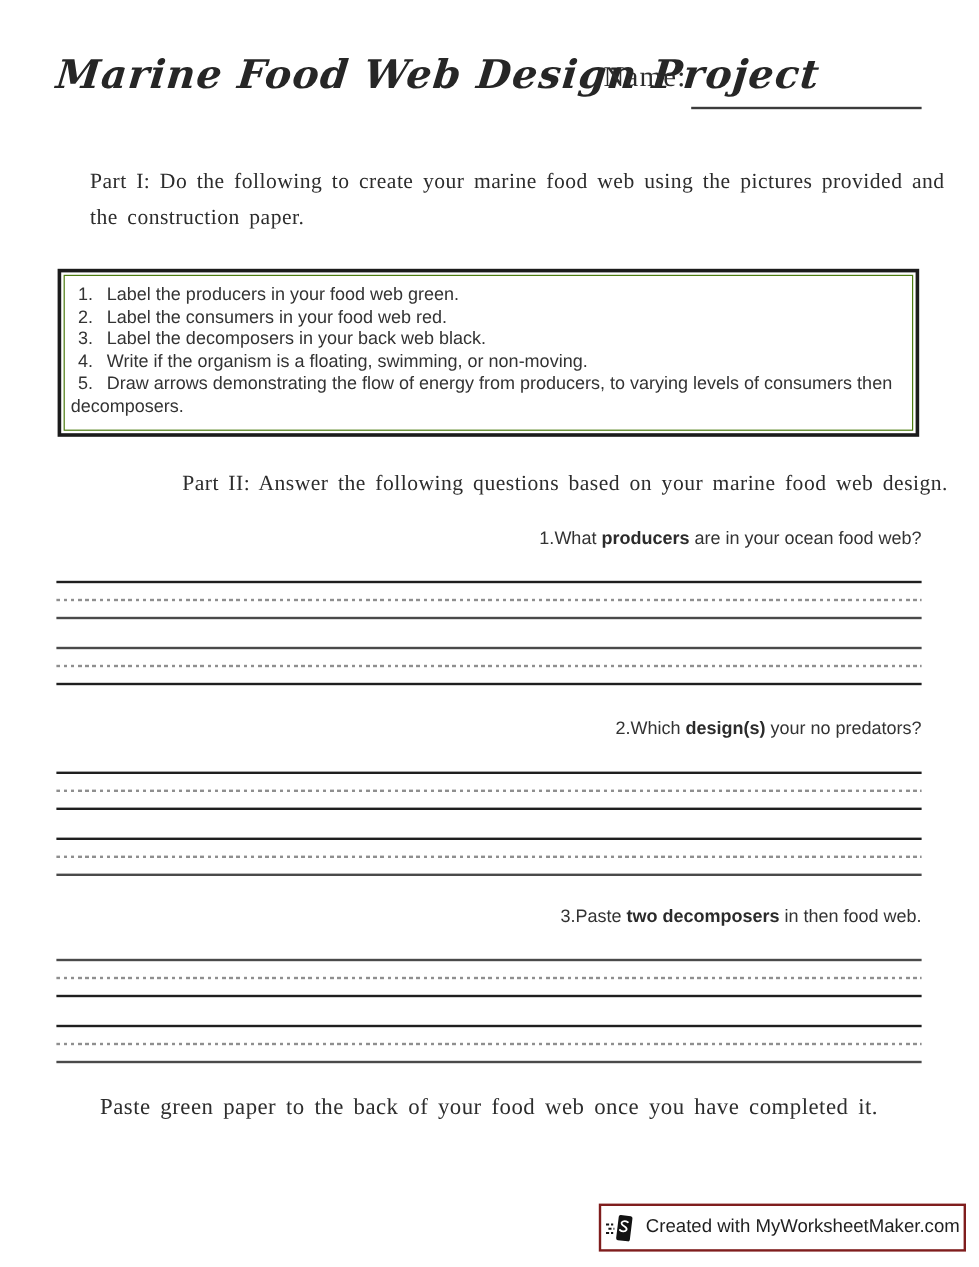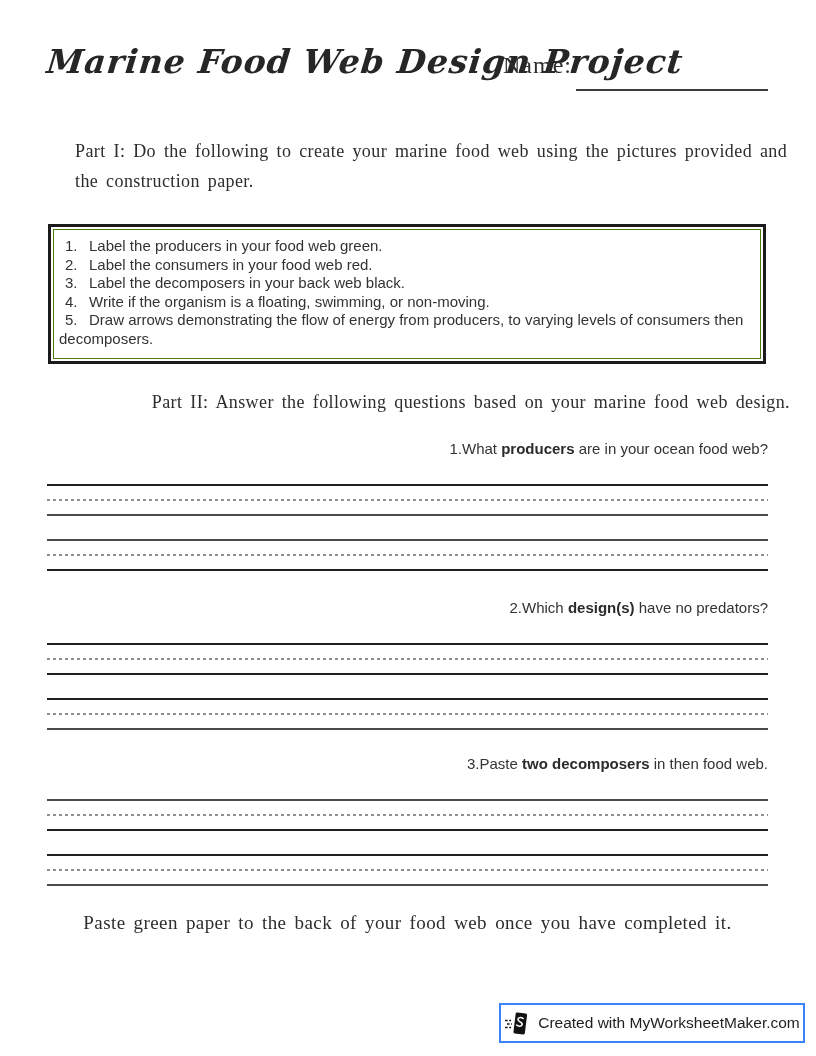--- a/index.html
+++ b/index.html
@@ -139,21 +139,21 @@
     word-spacing: 3px;
   }
 
   
   .badge {
     position: absolute;
     left: 499px;
     top: 1003px;
     width: 306px;
     height: 40px;
-    border: 2px solid #3b82f6;
+    border: 2px solid #7f1d1d;
     background: #fff;
     display: flex;
     align-items: center;
     justify-content: center;
     gap: 7px;
   }
   .badge-text {
     font-size: 15.5px;
     color: #1f1f1f;
     white-space: nowrap;
@@ -193,21 +193,21 @@
       </div>
       <div class="rule-group">
         <div class="rule solid-gray"></div>
         <div class="rule dashed"></div>
         <div class="rule solid"></div>
       </div>
     </div>
   </div>
 
   <div class="question-block qb-2">
-    <div class="q-text"><span class="num">2.</span><span>Which </span><b>design(s)</b><span> have no predators?</span></div>
+    <div class="q-text"><span class="num">2.</span><span>Which </span><b>design(s)</b><span> your no predators?</span></div>
     <div class="rules">
       <div class="rule-group">
         <div class="rule solid"></div>
         <div class="rule dashed"></div>
         <div class="rule solid"></div>
       </div>
       <div class="rule-group">
         <div class="rule solid"></div>
         <div class="rule dashed"></div>
         <div class="rule solid-gray"></div>

